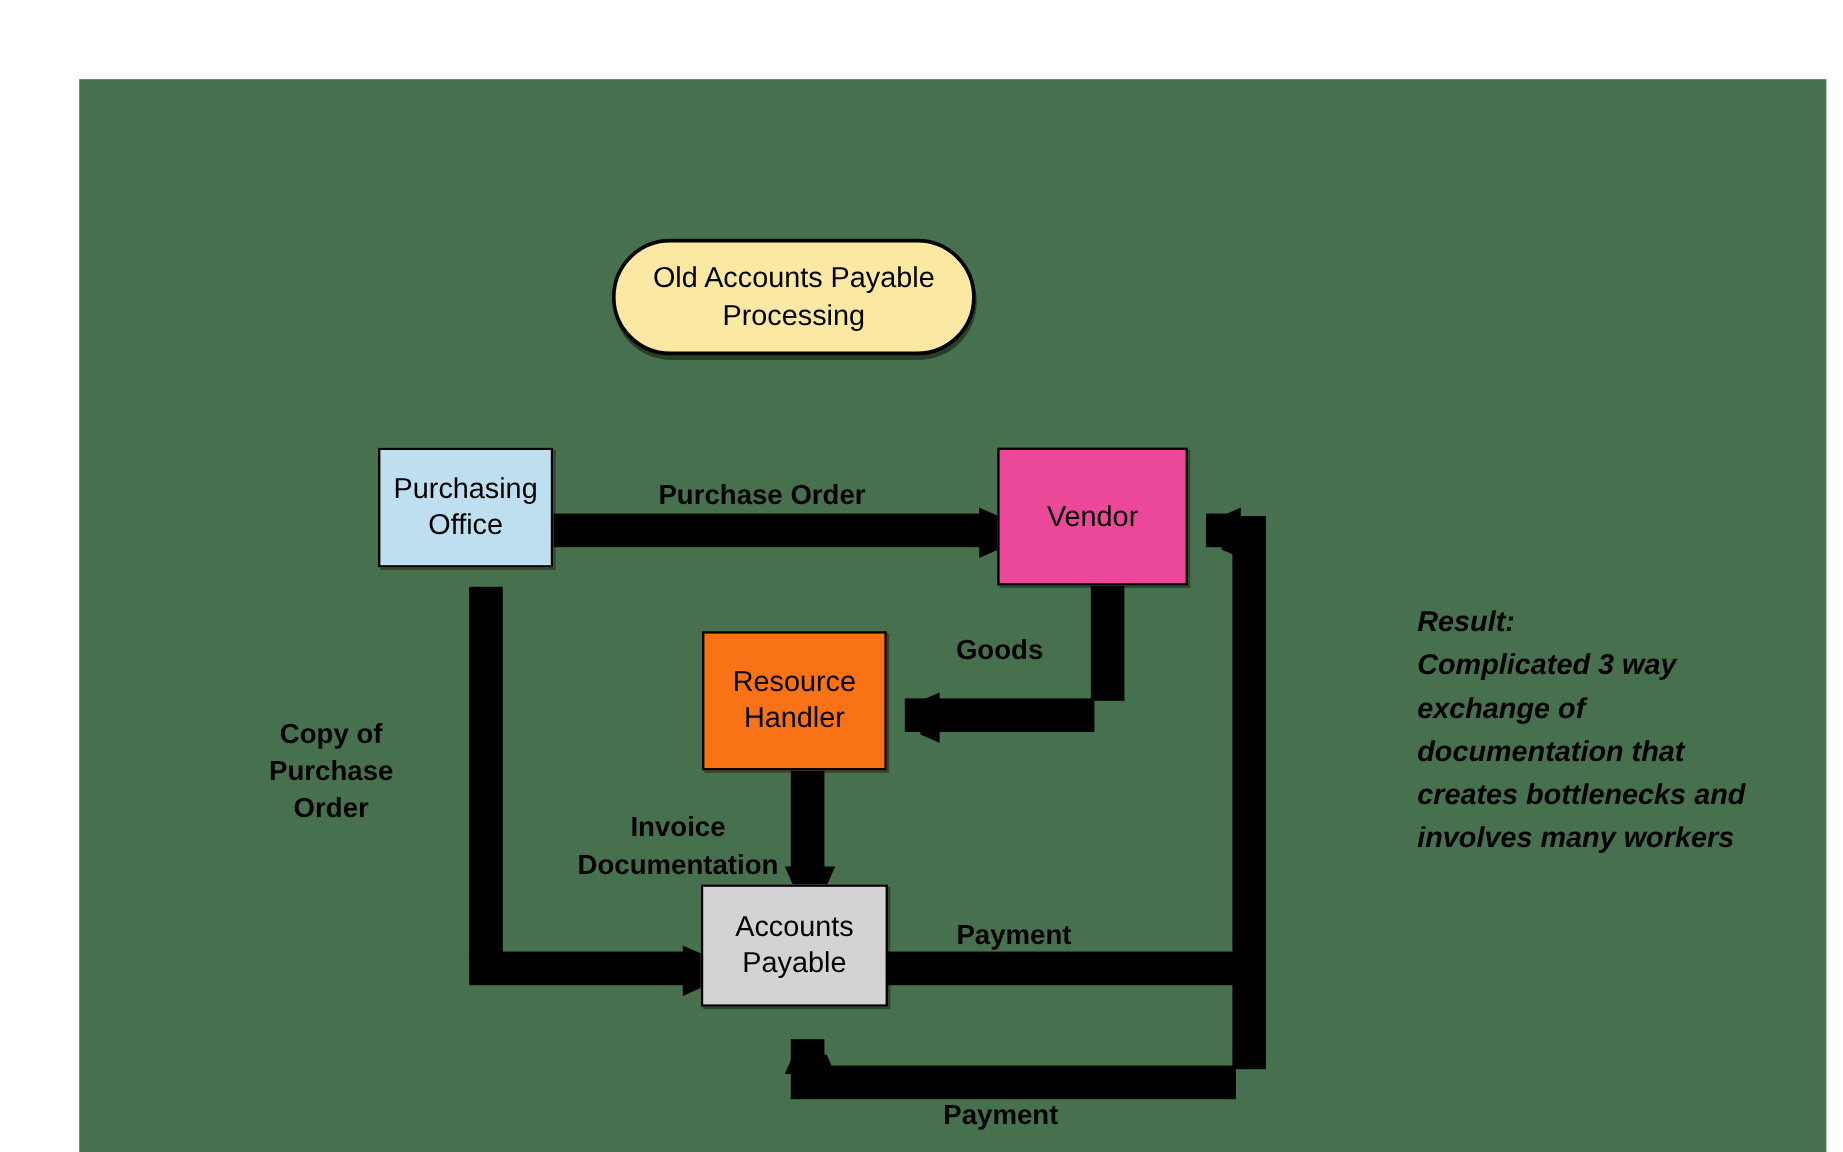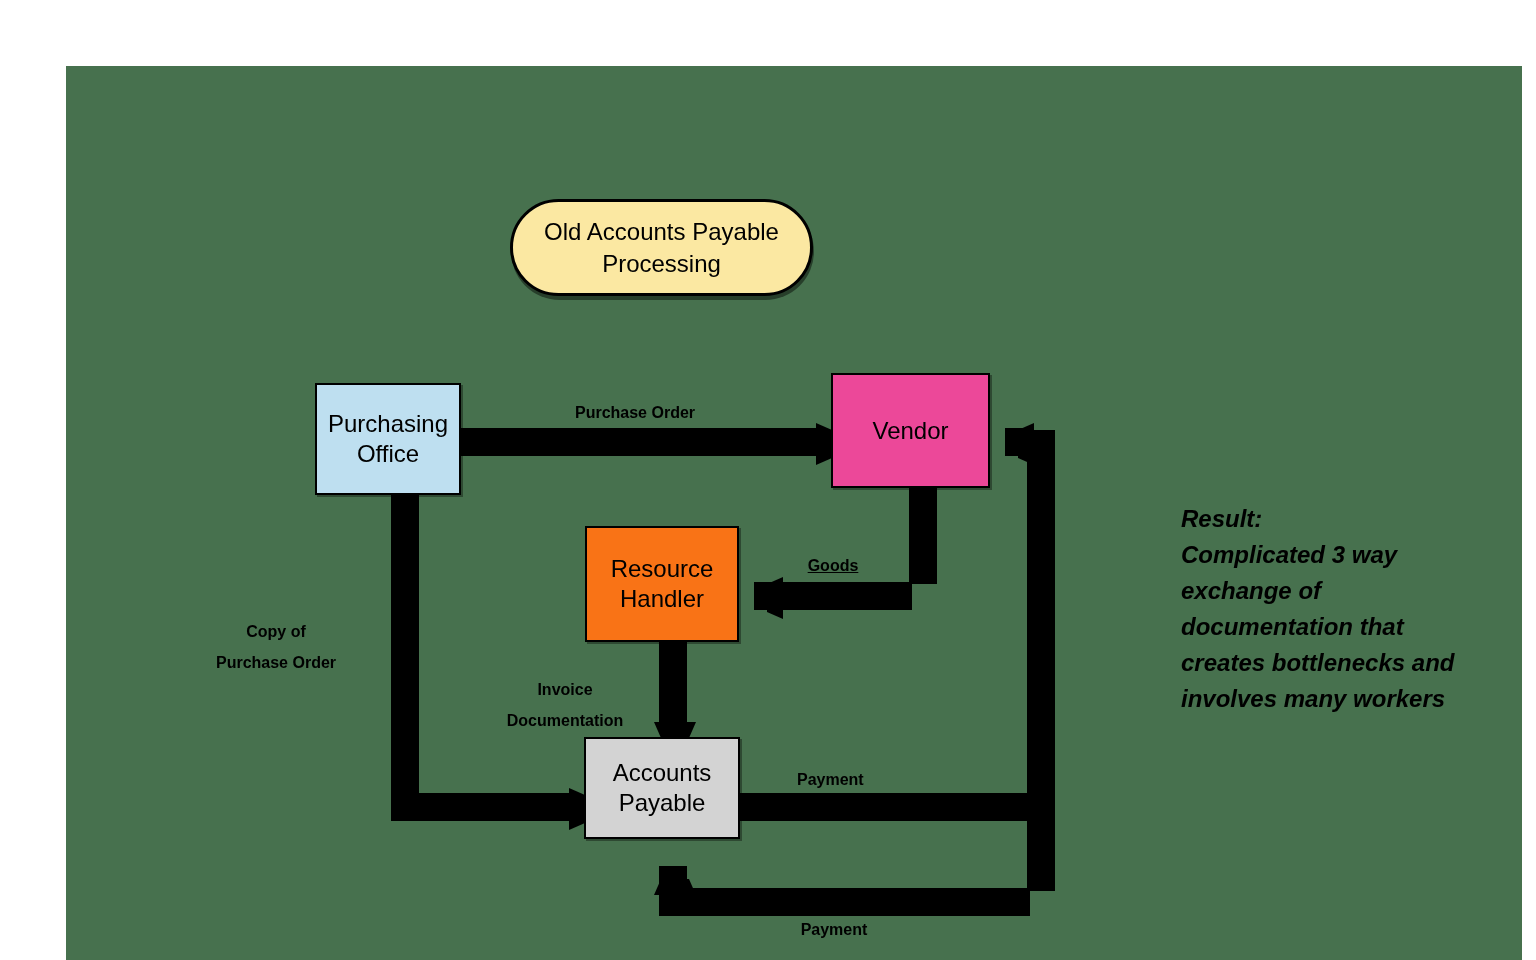--- a/index.html
+++ b/index.html
@@ -40,21 +40,21 @@
     font-size: 24px;
     line-height: 32px;
     border: 3px solid #000000;
     border-radius: 49px;
     box-shadow: 1px 4px 0 rgba(0,0,0,0.45);
   }
   .edge-line { position: absolute; background: #000000; }
   .edge-label {
     position: absolute;
     font-weight: bold;
-    font-size: 16px;
+    font-size: 23px;
     line-height: 31px;
     text-align: center;
     white-space: pre-line;
   }
   .ah { position: absolute; width: 0; height: 0; }
   .ah-right { border-left: 16px solid #000; border-top: 7px solid transparent; border-bottom: 7px solid transparent; }
   .ah-left  { border-right: 16px solid #000; border-top: 7px solid transparent; border-bottom: 7px solid transparent; }
   .ah-down  { border-top: 16px solid #000; border-left: 7px solid transparent; border-right: 7px solid transparent; }
   .ah-up    { border-bottom: 16px solid #000; border-left: 7px solid transparent; border-right: 7px solid transparent; }
   .result-note {
@@ -76,45 +76,45 @@
   <div class="title-pill" style="left: 482px; top: 171px; width: 303px; height: 97px; background-color: rgb(251, 232, 162);">Old Accounts Payable
 Processing</div>
 
   <div class="edge-line" style="left:433px; top:400px; width:356px; height:3px;"></div>
   <div class="ah ah-right" style="left:788px; top:395px;"></div>
   <div class="edge-label" style="left:482px; top:355px; width:250px;">Purchase Order</div>
 
   <div class="edge-line" style="left:881px; top:460px; width:3px; height:96px;"></div>
   <div class="edge-line" style="left:726px; top:554px; width:158px; height:3px;"></div>
   <div class="ah ah-left" style="left:711px; top:549px;"></div>
-  <div class="edge-label" style="left:735px; top:508px; width:140px;text-decoration:underline;">Goods</div>
+  <div class="edge-label" style="left:735px; top:484px; width:140px;">Goods</div>
 
   <div class="edge-line" style="left:363px; top:461px; width:3px; height:306px;"></div>
   <div class="edge-line" style="left:363px; top:765px; width:179px; height:3px;"></div>
   <div class="ah ah-right" style="left:541px; top:760px;"></div>
-  <div class="edge-label" style="left:148px; top:574px; width:200px;">Copy of
+  <div class="edge-label" style="left:148px; top:554px; width:200px;">Copy of
 Purchase Order</div>
 
   <div class="edge-line" style="left:631px; top:614px; width:3px; height:81px;"></div>
   <div class="ah ah-down" style="left:626px; top:694px;"></div>
   <div class="edge-label" style="left:437px; top:632px; width:200px;">Invoice
 Documentation</div>
 
   <div class="edge-line" style="left:712px; top:765px; width:290px; height:3px;"></div>
   <div class="edge-line" style="left:999px; top:402px; width:3px; height:461px;"></div>
   <div class="edge-line" style="left:977px; top:400px; width:25px; height:3px;"></div>
   <div class="ah ah-left" style="left:962px; top:395px;"></div>
   <div class="edge-label" style="left:755px; top:722px; width:160px; text-align:left;">Payment</div>
 
   <div class="edge-line" style="left:631px; top:860px; width:371px; height:3px;"></div>
   <div class="edge-line" style="left:631px; top:838px; width:3px; height:25px;"></div>
   <div class="ah ah-up" style="left:626px; top:823px;"></div>
   <div class="edge-label" style="left:716px; top:872px; width:180px;">Payment</div>
 
-  <div class="node" style="left: 287px; top: 355px; width: 146px; height: 112px; background-color: rgb(190, 223, 240);">Purchasing
+  <div class="node" style="left: 287px; top: 345px; width: 146px; height: 100px; background-color: rgb(190, 223, 240);">Purchasing
 Office</div>
 
   <div class="node" style="left: 803px; top: 345px; width: 159px; height: 115px; background-color: #ec4899;">Vendor</div>
 
   <div class="node" style="left: 557px; top: 498px; width: 154px; height: 116px; background-color: #f97316;">Resource
 Handler</div>
 
   <div class="node" style="left: 556px; top: 709px; width: 156px; height: 102px; background-color: rgb(211, 211, 211);">Accounts
 Payable</div>
 

